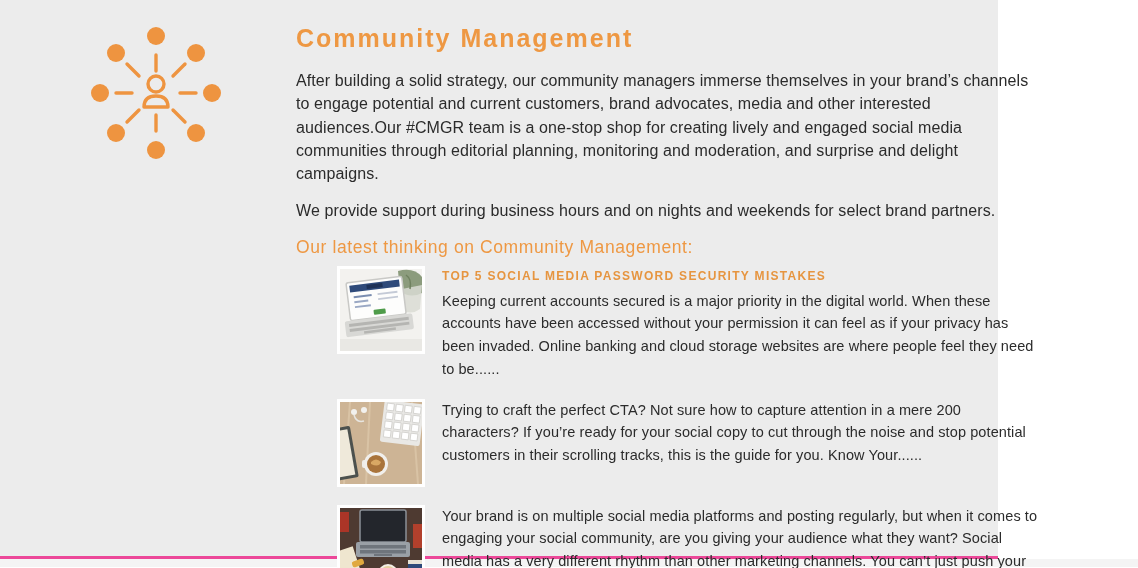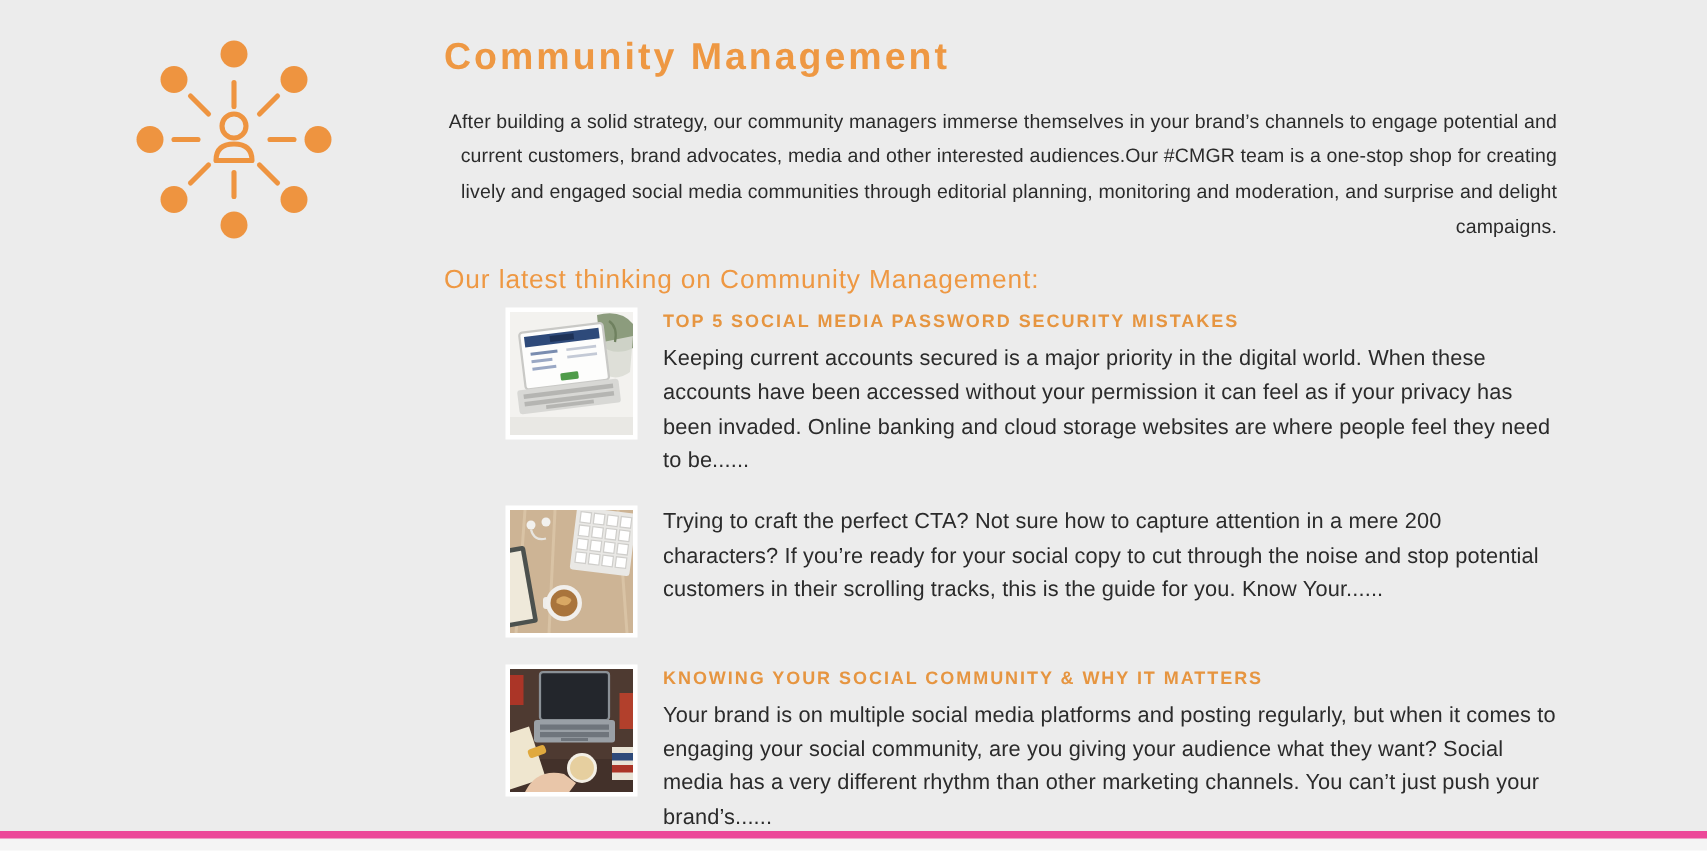--- a/index.html
+++ b/index.html
@@ -6,24 +6,24 @@
   html, body { background: #ffffff; }
   body {
     font-family: "Liberation Sans", "DejaVu Sans", sans-serif;
     width: 1138px;
     height: 568px;
     overflow: hidden;
     position: relative;
   }
   .section {
     position: relative;
-    width: 1138px;
+    width: 998px;
     height: 559px;
     background: #ececec;
-    border-bottom: 5px solid #ec4899;
+    border-bottom: 3px solid #ec4899;
   }
   .below-strip {
     width: 1138px;
     height: 8px;
     background: #f4f4f4;
   }
   .community-icon {
     position: absolute;
     left: 80px;
     top: 23px;
@@ -36,25 +36,24 @@
   }
   .page-title {
     color: #ee9843;
     font-size: 25px;
     font-weight: bold;
     letter-spacing: 2px;
     margin-bottom: 16px;
   }
   .para {
     color: #2b2b2b;
-    font-size: 13px;
+    font-size: 16px;
     line-height: 23.3px;
     margin-bottom: 14px;
     letter-spacing: 0.1px;
-    text-align: right;
   }
   .subheading {
     color: #ee9843;
     font-size: 17.5px;
     font-weight: 400;
     letter-spacing: 0.6px;
     margin-top: 8px;
     margin-bottom: 8px;
   }
   .article {
@@ -125,20 +124,21 @@
         <circle cx="76" cy="61" r="8"></circle>
         <path d="M64 84 q0 -11 12 -11 q12 0 12 11 z"></path>
       </g>
     </svg>
   </div>
 
   <div class="content">
     <h1 class="page-title">Community Management</h1>
 
     <p class="para">After building a solid strategy, our community managers immerse themselves in your brand’s channels to engage potential and current customers, brand advocates, media and other interested audiences.Our #CMGR team is a one-stop shop for creating lively and engaged social media communities through editorial planning, monitoring and moderation, and surprise and delight campaigns.</p>
+    <p class="para">We provide support during business hours and on nights and weekends for select brand partners.</p>
 
     <h2 class="subheading">Our latest thinking on Community Management:</h2>
 
     <div class="article">
       <div class="thumb">
         <svg viewBox="0 0 82 82">
           <rect width="82" height="82" fill="#f3f2ef"></rect>
 
           <path d="M58 2 q16 -4 24 6 l0 16 q-12 6 -22 -2 z" fill="#8c9c7d"></path>
           <path d="M62 20 l20 -4 -2 24 q-8 6 -16 2 z" fill="#d9dcd4" opacity="0.85"></path>
@@ -248,20 +248,19 @@
             <rect x="-8" y="40" width="26" height="36" fill="#efe6cf"></rect>
           </g>
           <rect x="12" y="52" width="12" height="6" rx="2" fill="#e0a93e" transform="rotate(-20 18 55)"></rect>
 
           <path d="M10 82 q8 -16 26 -12 l8 6 -6 8 z" fill="#e9c6a9"></path>
           <circle cx="48" cy="66" r="10" fill="#f3efe5"></circle>
           <circle cx="48" cy="66" r="8" fill="#e6cf9f"></circle>
         </svg>
       </div>
       <div class="article-body">
-        <a class="article-title">KNOWING YOUR SOCIAL COMMUNITY &amp; WHY IT MATTERS</a>
         <p class="article-excerpt">Your brand is on multiple social media platforms and posting regularly, but when it comes to engaging your social community, are you giving your audience what they want? Social media has a very different rhythm than other marketing channels. You can’t just push your brand’s......</p>
       </div>
     </div>
 
   </div>
 </div>
 <div class="below-strip"></div>
 
 </body></html>

